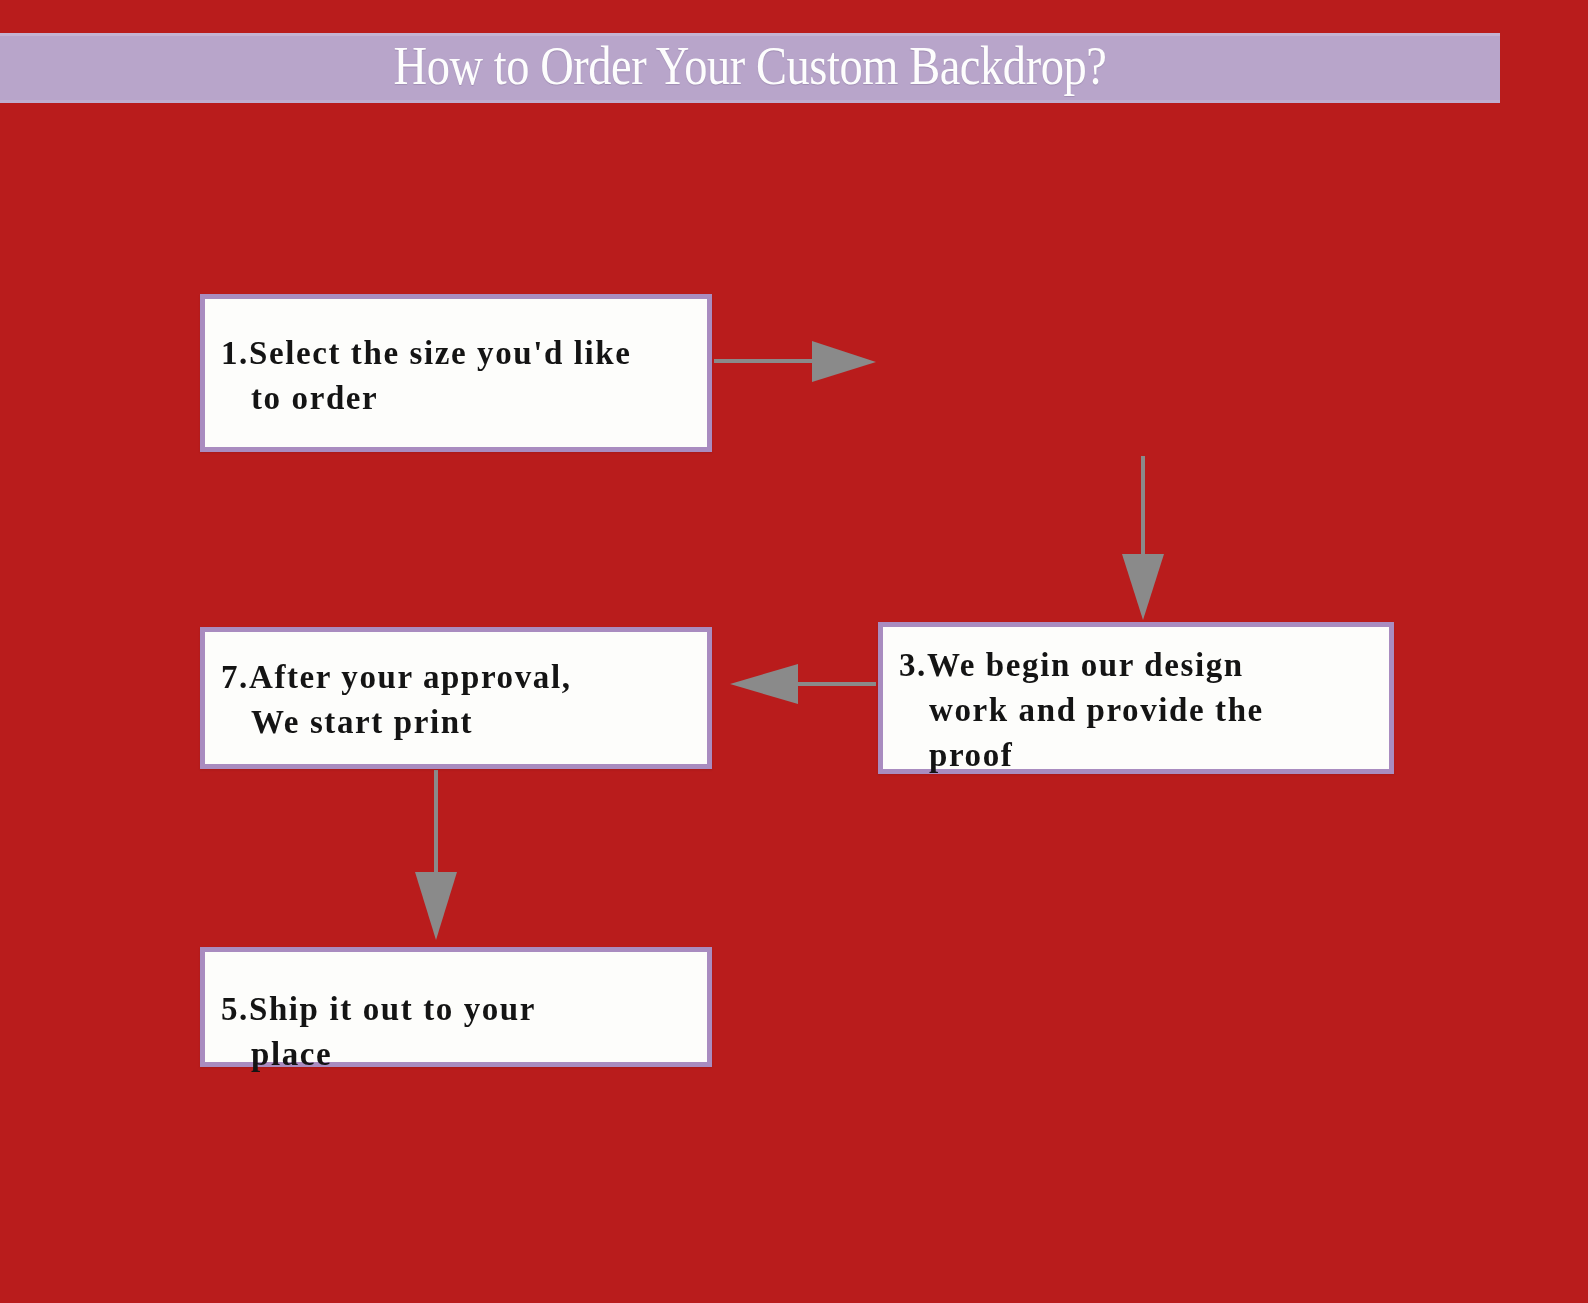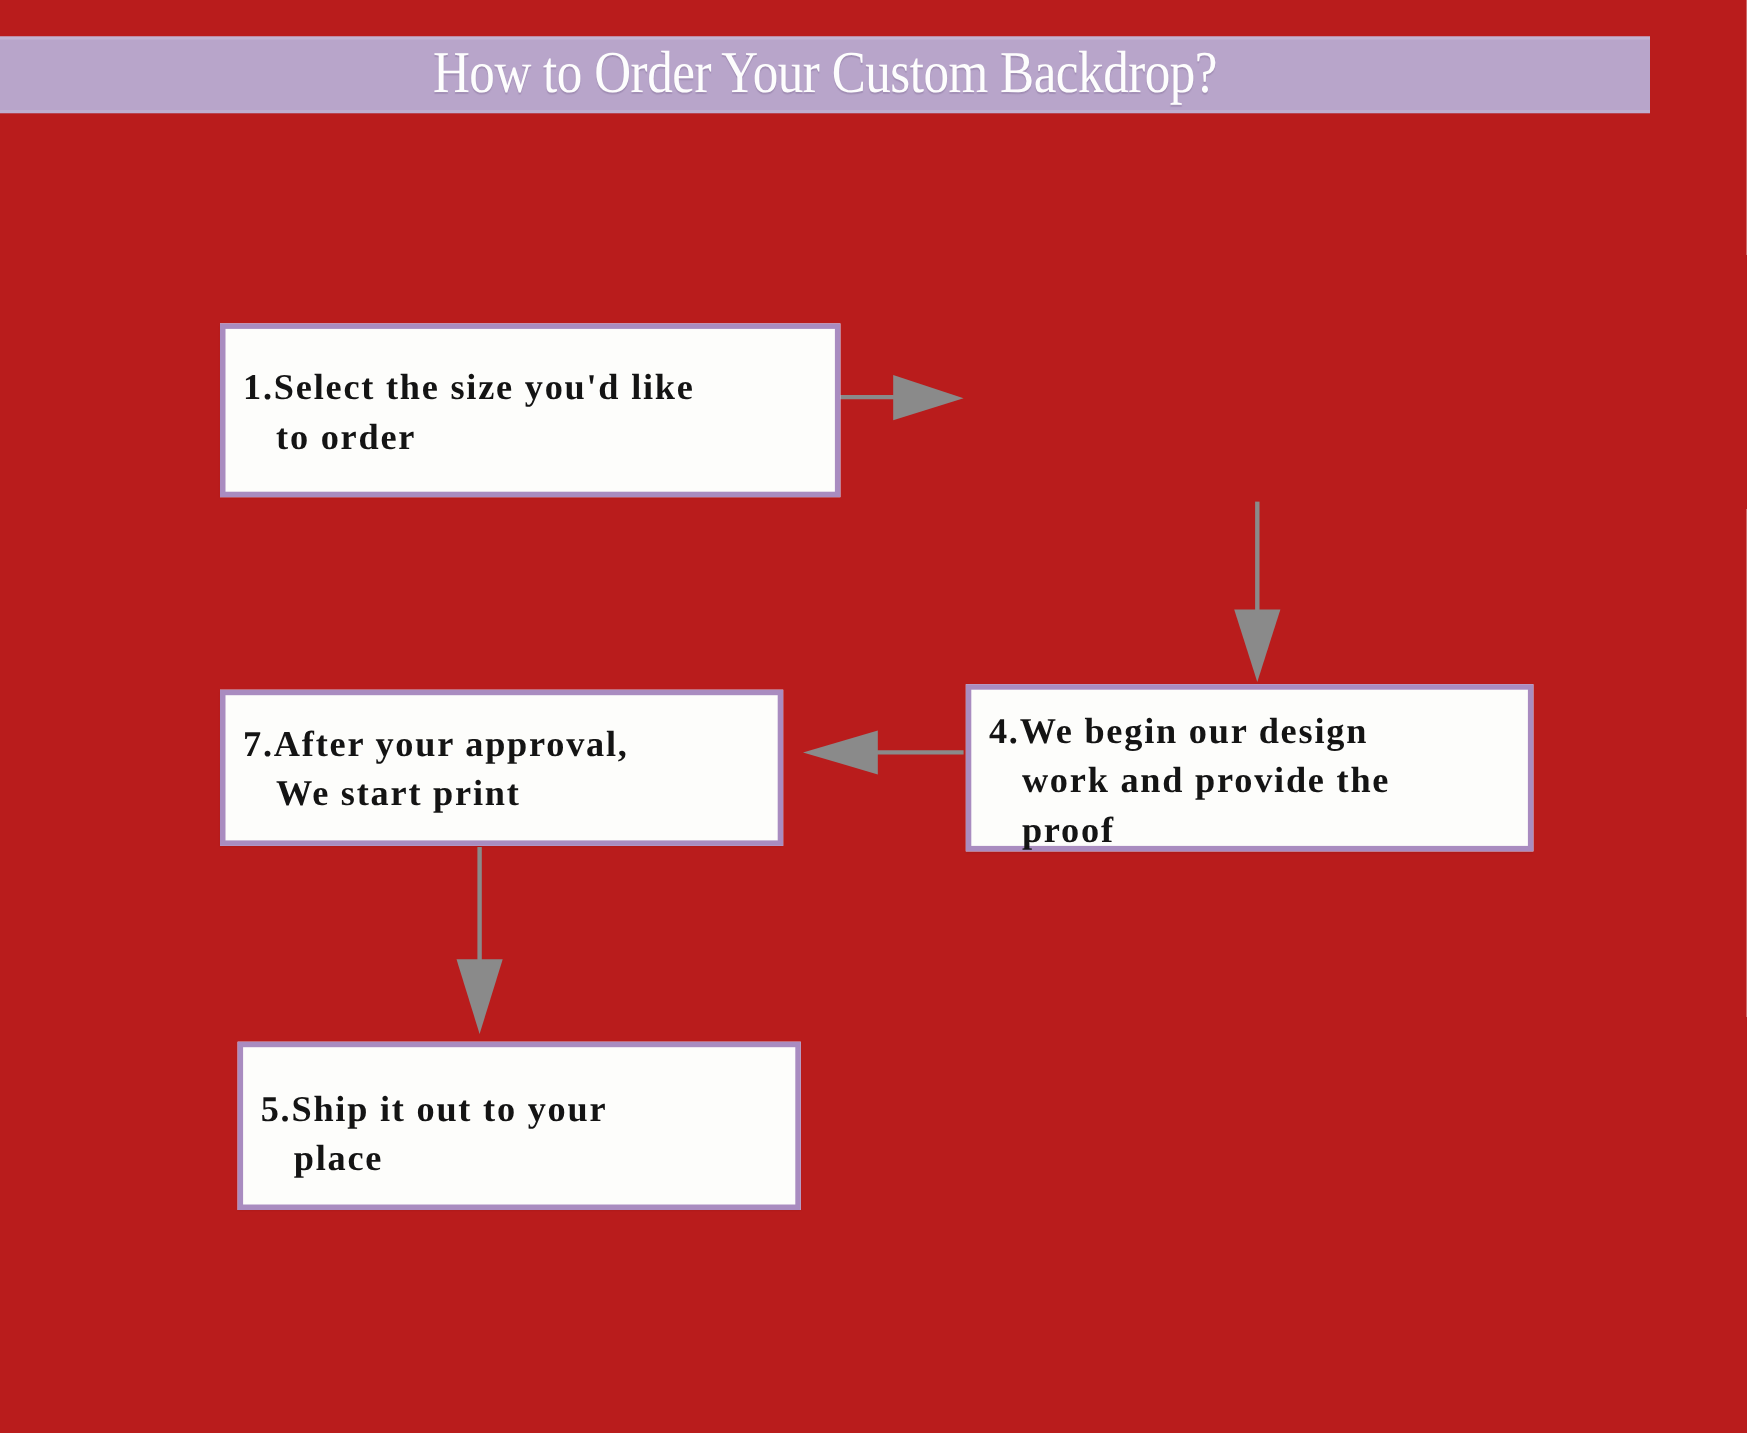--- a/index.html
+++ b/index.html
@@ -69,33 +69,33 @@
     color: #141414;
     white-space: pre-line;
     text-indent: 0;
   }
   
   .flow-box .box-text {
     padding-left: 30px;
     text-indent: -30px;
   }
 
-  #box-1 { left: 200px; top: 294px; width: 564px; height: 158px; }
+  #box-1 { left: 200px; top: 294px; width: 512px; height: 158px; }
   #box-1 .box-text { top: 32px; }
 
   #box-2 { left: 878px; top: 291px; width: 516px; height: 164px; }
   #box-2 .box-text { top: 14px; }
 
   #box-3 { left: 878px; top: 622px; width: 516px; height: 152px; }
   #box-3 .box-text { top: 16px; }
 
   #box-4 { left: 200px; top: 627px; width: 512px; height: 142px; }
   #box-4 .box-text { top: 23px; }
 
-  #box-5 { left: 200px; top: 947px; width: 512px; height: 153px; margin-left: 16px; }
+  #box-5 { left: 200px; top: 947px; width: 512px; height: 120px; }
   #box-5 .box-text { top: 35px; }
 
   
   #connectors {
     position: absolute;
     left: 0;
     top: 0;
     width: 1588px;
     height: 1303px;
     pointer-events: none;
@@ -133,21 +133,21 @@
     </g>
   </svg>
 
   <div class="flow-box" id="box-1">
     <div class="box-text">1.Select the size you'd like
 to order</div>
   </div>
 
 
   <div class="flow-box" id="box-3">
-    <div class="box-text">4.We begin our design
+    <div class="box-text">3.We begin our design
 work and provide the
 proof</div>
   </div>
 
   <div class="flow-box" id="box-4">
     <div class="box-text">7.After your approval,
 We start print</div>
   </div>
 
   <div class="flow-box" id="box-5">

